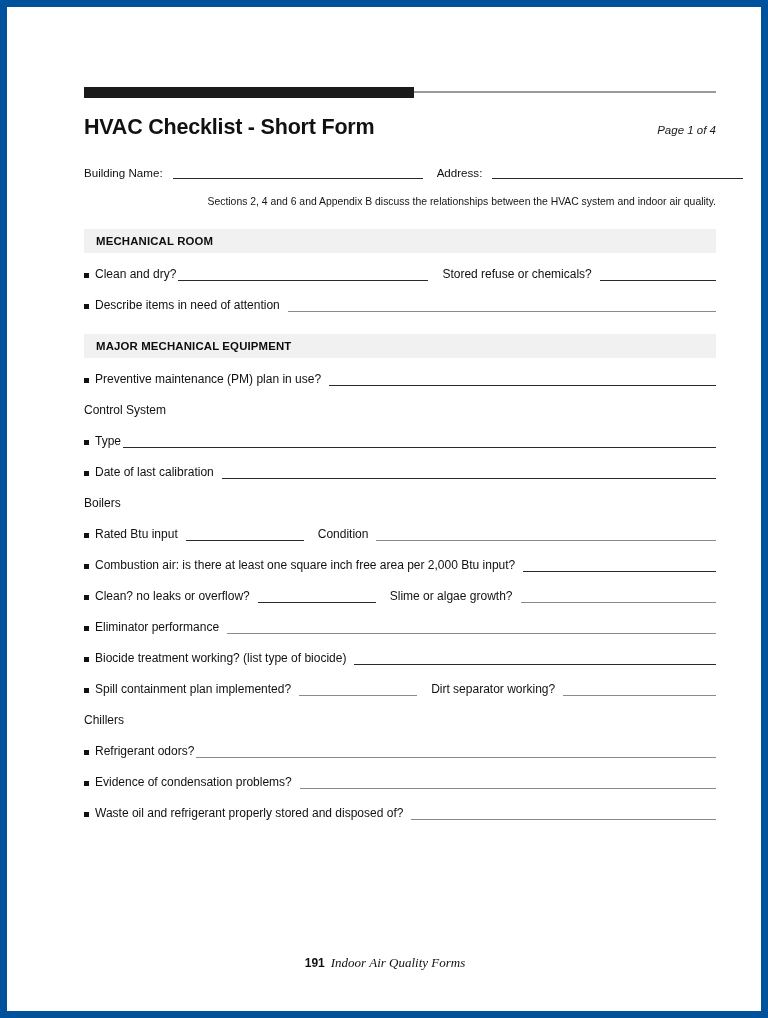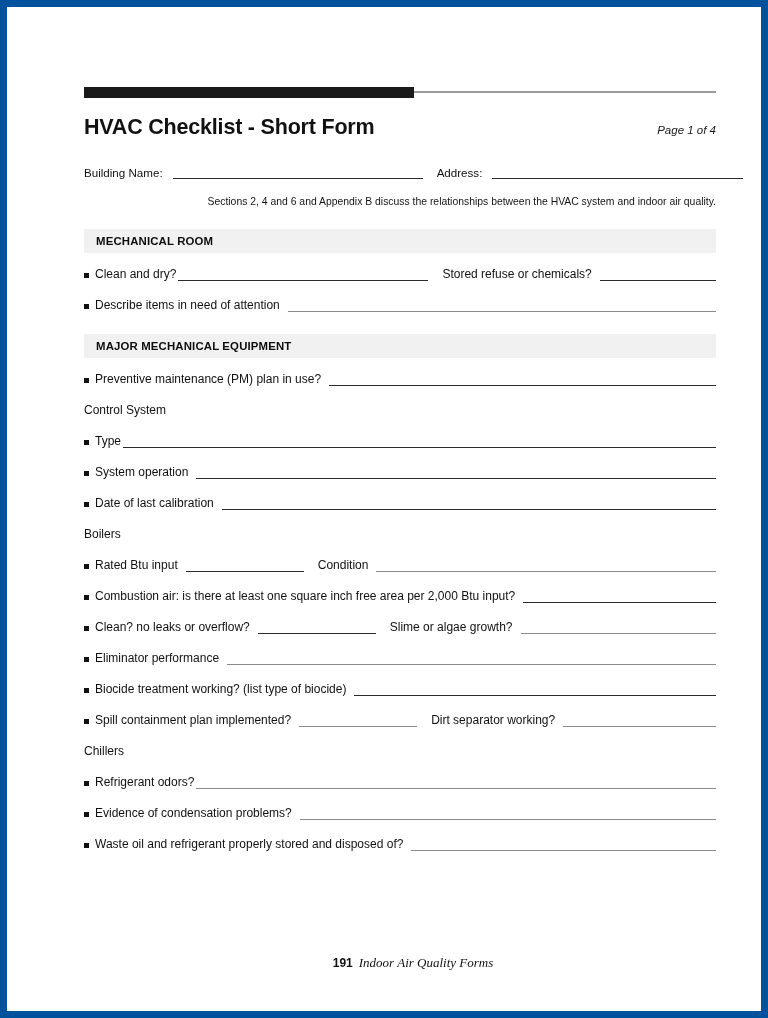--- a/index.html
+++ b/index.html
@@ -165,21 +165,21 @@
     color: #111111;
     margin-bottom: 17px;
   }
 
   .w-250 { flex: 0 0 250px; }
   .w-mid { flex: 0 0 118px; }
 
   
   .footer {
     position: absolute;
-    left: 90px;
+    left: 62px;
     top: 946px;
     width: 632px;
     text-align: center;
   }
   .footer-num {
     font-family: "Liberation Sans", sans-serif;
     font-size: 12px;
     font-weight: bold;
     color: #111111;
   }
@@ -256,25 +256,20 @@
 
         <div class="subhead">Control System</div>
 
         <div class="item">
           <span class="bullet"></span>
           <span class="item-text">Type</span>
           <span class="rule"></span>
         </div>
         <div class="item">
           <span class="bullet"></span>
-          <span class="item-text">System operation</span>
-          <span class="rule gap-l"></span>
-        </div>
-        <div class="item">
-          <span class="bullet"></span>
           <span class="item-text">Date of last calibration</span>
           <span class="rule gap-l"></span>
         </div>
 
         <div class="subhead">Boilers</div>
 
         <div class="item">
           <span class="bullet"></span>
           <span class="item-text">Rated Btu input</span>
           <span class="rule w-mid gap-l gap-r"></span>

